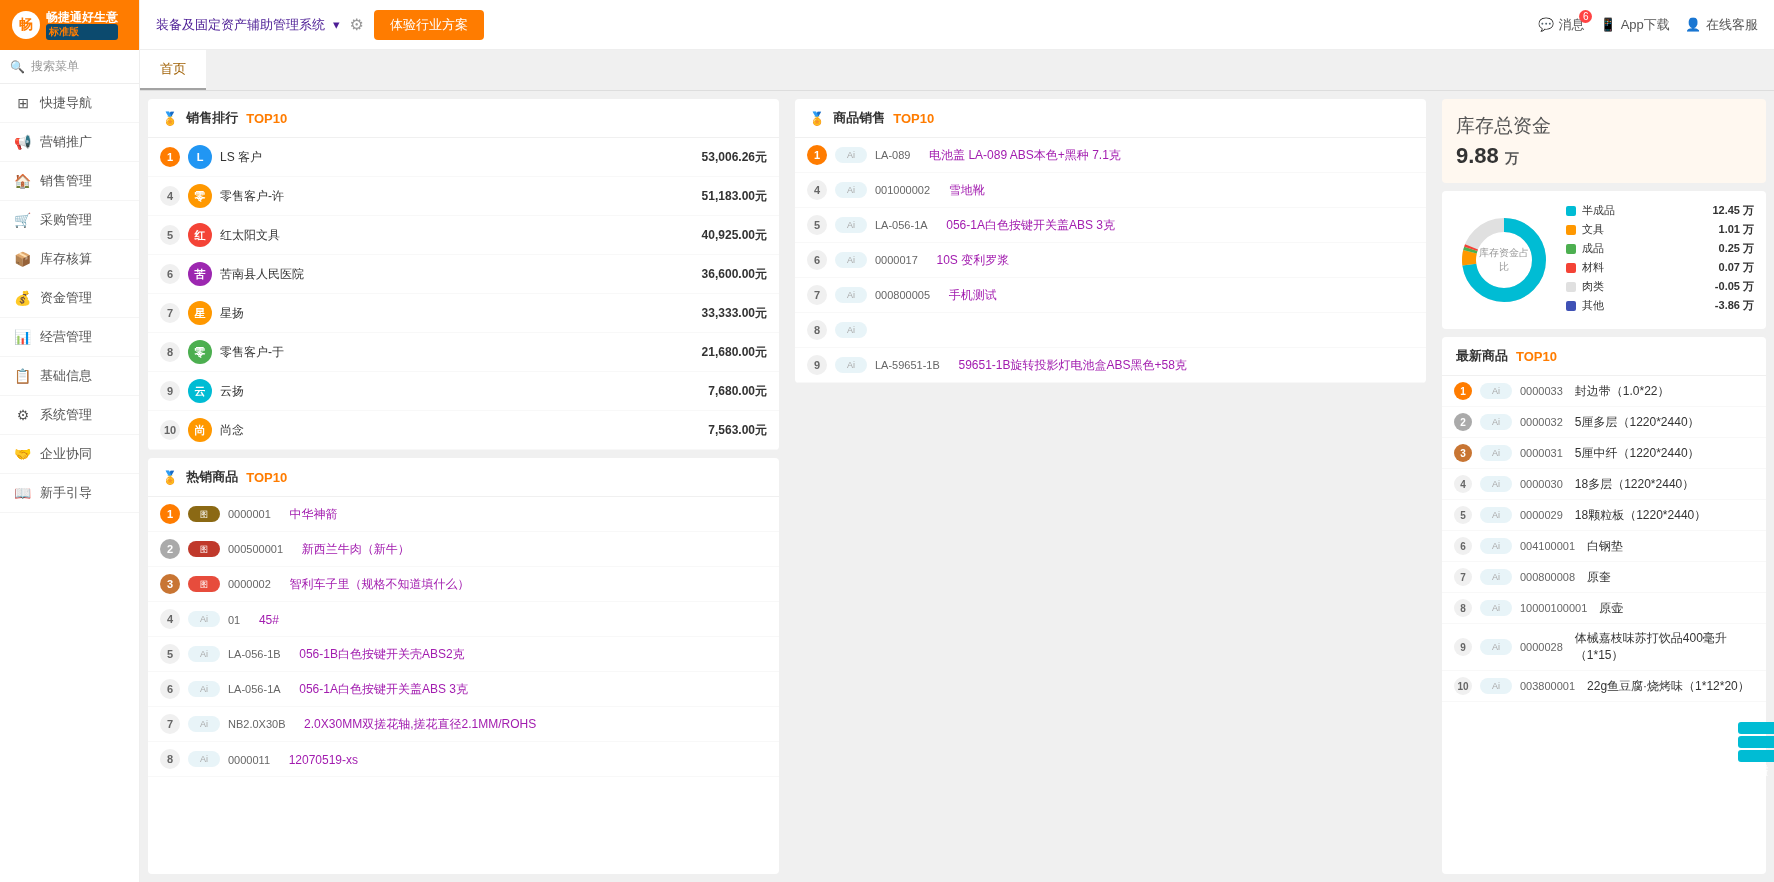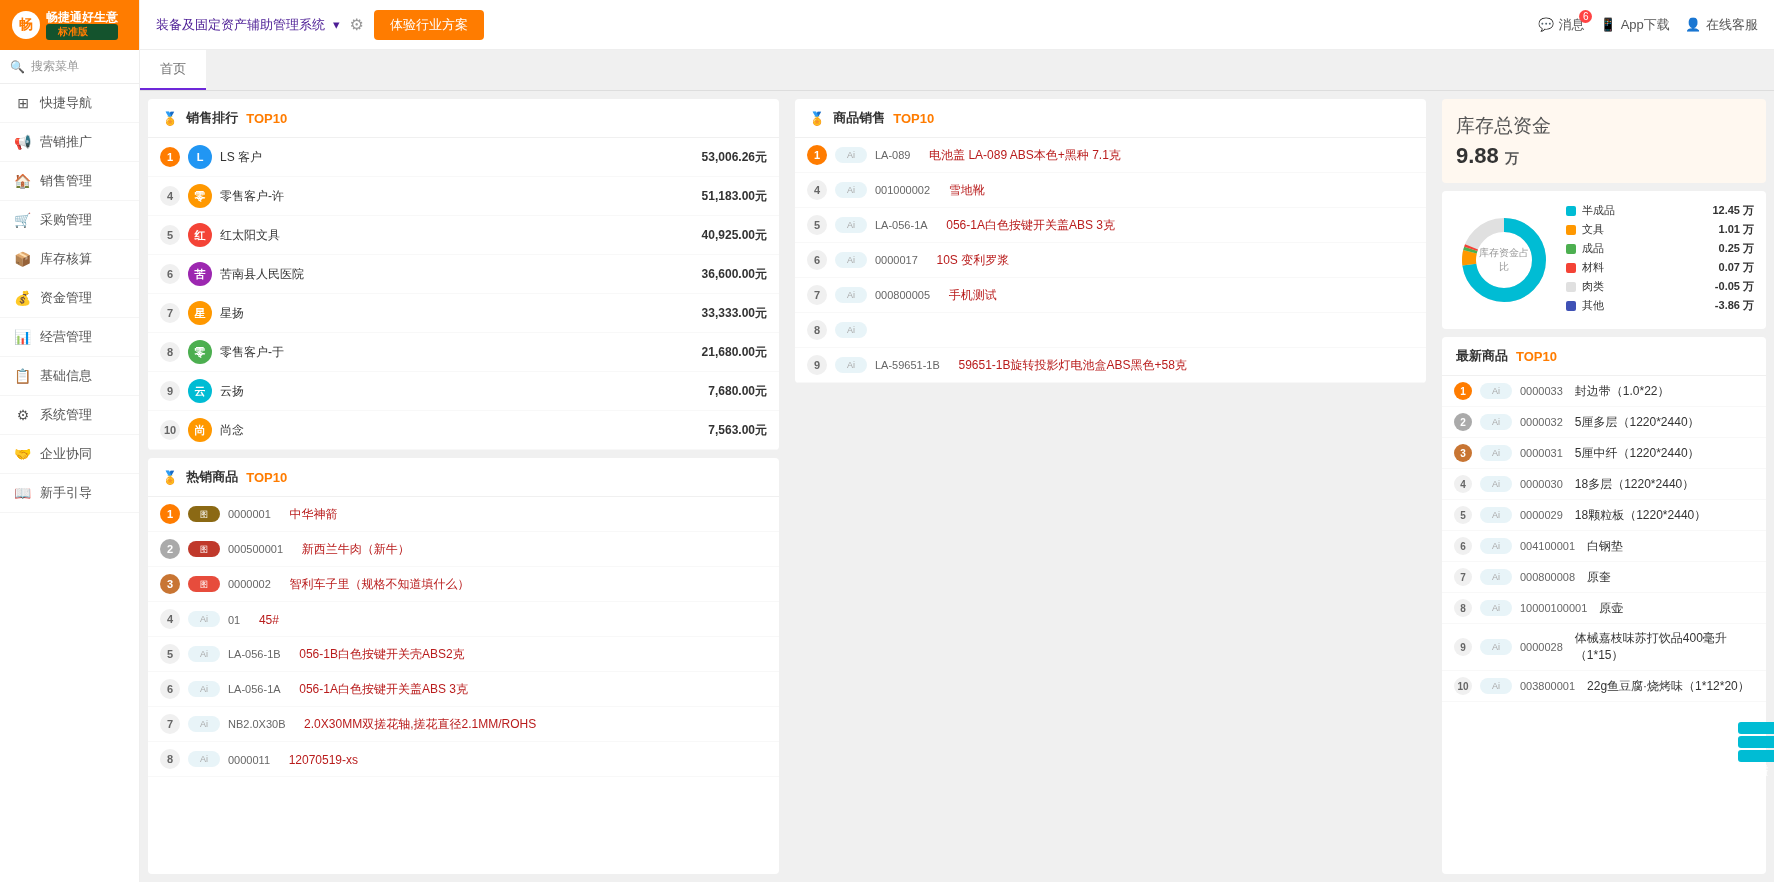--- a/index.html
+++ b/index.html
@@ -26,21 +26,21 @@
       height: 50px;
     }
     .sidebar-logo .logo-icon {
       width: 28px; height: 28px;
       background: #fff;
       border-radius: 50%;
       display: flex; align-items: center; justify-content: center;
       color: #ff7c00; font-size: 14px; font-weight: bold;
     }
     .sidebar-logo .logo-text { line-height: 1.2; font-size: 12px; }
-    .sidebar-logo .badge { background: #14532d; color: #ff7c00; border-radius: 3px; font-size: 10px; padding: 1px 12px; }
+    .sidebar-logo .badge { background: #0c4a6e; color: #ff7c00; border-radius: 3px; font-size: 10px; padding: 1px 3px; }
     .sidebar-search {
       padding: 8px 10px;
       display: flex; align-items: center; gap: 6px;
       border-bottom: 1px solid #eee;
       color: #999; font-size: 12px; cursor: pointer;
     }
     .sidebar-nav { flex: 1; overflow-y: auto; }
     .nav-item {
       display: flex; align-items: center; gap: 8px;
       padding: 10px 14px;
@@ -100,22 +100,22 @@
       border-bottom: 1px solid #ddd;
     }
     .content-tab {
       padding: 10px 20px;
       cursor: pointer;
       font-size: 13px;
       color: #555;
     }
     .content-tab.active {
       background: #fff;
-      color: #737373;
-      border-bottom: 2px solid #6d28d9;
+      color: #a16207;
+      border-bottom: 2px solid #a3a3a3;
     }
 
     
     .page-content {
       flex: 1;
       overflow: auto;
       display: grid;
       grid-template-columns: 1fr 1fr 340px;
       gap: 0;
       background: #f0f0f0;
@@ -178,21 +178,21 @@
       width: 32px; height: 16px;
       background: #e8f4f8;
       border-radius: 14px;
       display: flex; align-items: center; justify-content: center;
       font-size: 9px; color: #aaa;
       flex-shrink: 0;
       overflow: hidden;
     }
     .product-info { flex: 1; }
     .product-code { color: #666; font-size: 11px; }
-    .product-name { color: #b91c1c; font-size: 12px; padding-left: 9px; }
+    .product-name { color: #a21caf; font-size: 12px; padding-left: 9px; }
 
     
     .right-panels {
       display: flex; flex-direction: column;
       margin: 8px;
       gap: 8px;
     }
     .inventory-card {
       background: #fff8f0;
       border-radius: 4px;

